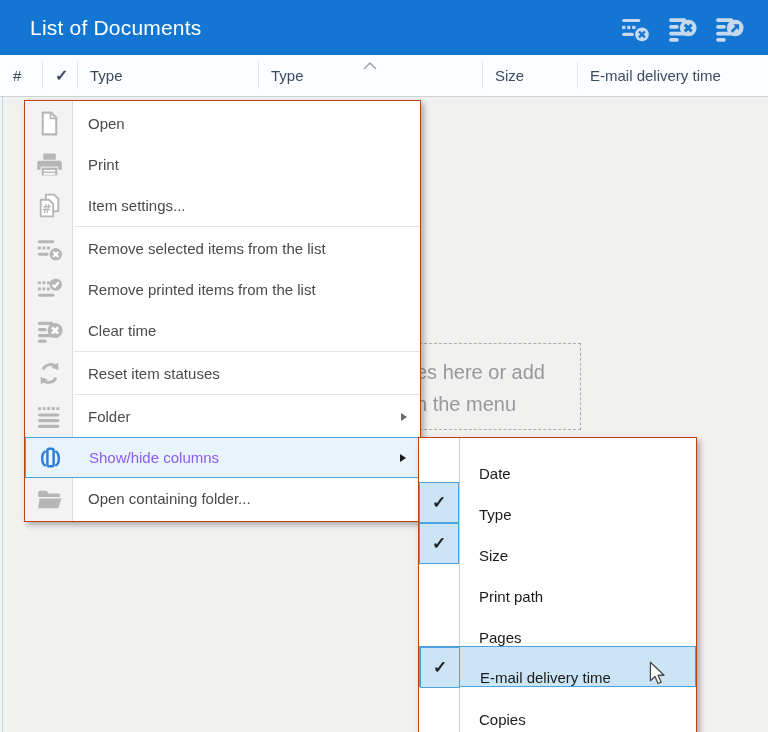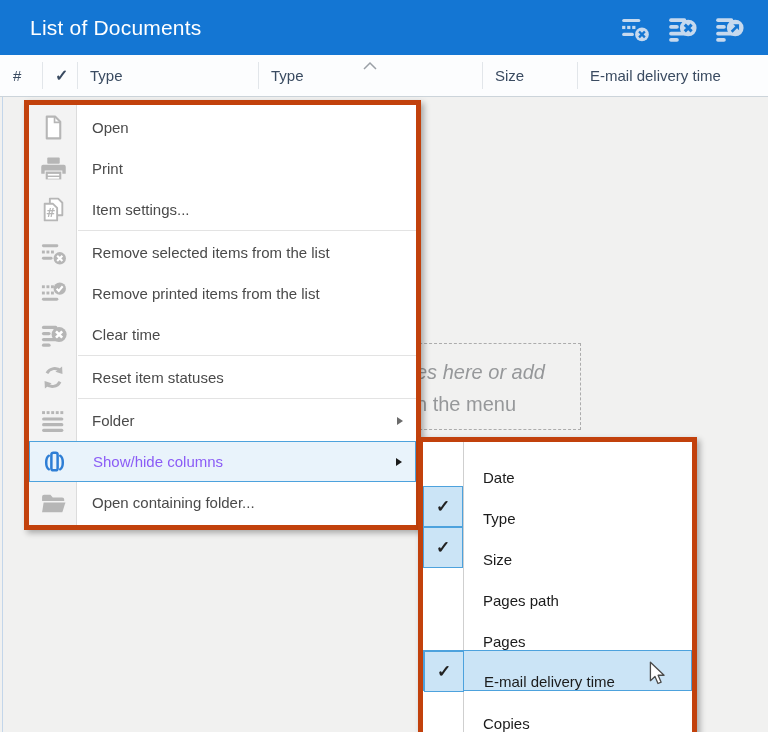--- a/index.html
+++ b/index.html
@@ -46,21 +46,21 @@
   .dropzone {
     position:absolute; left:300px; top:343px; width:281px; height:87px;
     border:1px dashed #acacac; z-index:1;
   }
   .dz-line {
     position:absolute; color:#96989a; font-size:20px; white-space:nowrap; z-index:1;
   }
 
   
   .menu {
-    position:absolute; background:#ffffff; border:5px solid #c2410c;
+    position:absolute; background:#ffffff; border:1px solid #c2410c;
     box-shadow:3px 3px 6px rgba(0,0,0,.30);
     --icon-bg:#ffffff;
   }
   #main-menu { left:24px; top:100px; width:397px; padding-top:2px; padding-bottom:2px; z-index:4; }
   #main-menu .gutter {
     position:absolute; left:0; top:0; bottom:0; width:48px;
     background:#f3f3f3; border-right:1px solid #dcdcdc; z-index:0;
   }
   #main-menu .items { position:relative; z-index:1; }
 
@@ -182,21 +182,21 @@
     </div>
     <div class="hdiv" style="left: 577px;"></div>
     <div class="sort-caret" style="left: 362px; top: 2px;"><svg viewBox="0 0 16 10" width="16" height="10">
         <polyline points="2,8 8,2 14,8" fill="none" stroke="#9aa0a6" stroke-width="1.5"></polyline>
       </svg></div>
   </div>
 
 <div class="win-edge-left"></div>
 
 <div class="dropzone"></div>
-<div class="dz-line" style="left:416px; top:361px;font-style:italic;" id="dz1">es here or add</div>
+<div class="dz-line" style="left:416px; top:361px;" id="dz1">es here or add</div>
 <div class="dz-line" style="left:416px; top:393px;" id="dz2">n the menu</div>
 
 <div class="menu" id="main-menu">
   <div class="gutter"></div>
   <div class="items" id="main-menu-items">
       <div class="mi">
         <span class="ico">
           <svg viewBox="0 0 26 26">
             <path d="M6.5 2.5 h8 L19.5 7.5 V23.5 H6.5 Z" fill="var(--icon-bg,#fff)" stroke="currentColor" stroke-width="2" stroke-linejoin="round"></path>
             <path d="M14 3 V8 H19.5" fill="none" stroke="currentColor" stroke-width="1.6"></path>
@@ -342,21 +342,21 @@
         <span class="lbl">Type</span>
       </div>
       <div class="smi">
         <span class="checkcell checked">
           <span class="checkmark">✓</span>
         </span>
         <span class="lbl">Size</span>
       </div>
       <div class="smi">
         <span class="checkcell"></span>
-        <span class="lbl">Pages path</span>
+        <span class="lbl">Print path</span>
       </div>
       <div class="smi">
         <span class="checkcell"></span>
         <span class="lbl">Pages</span>
       </div>
       <div class="smi hl">
         <span class="checkcell checked">
           <span class="checkmark">✓</span>
         </span>
         <span class="lbl">E-mail delivery time</span>

